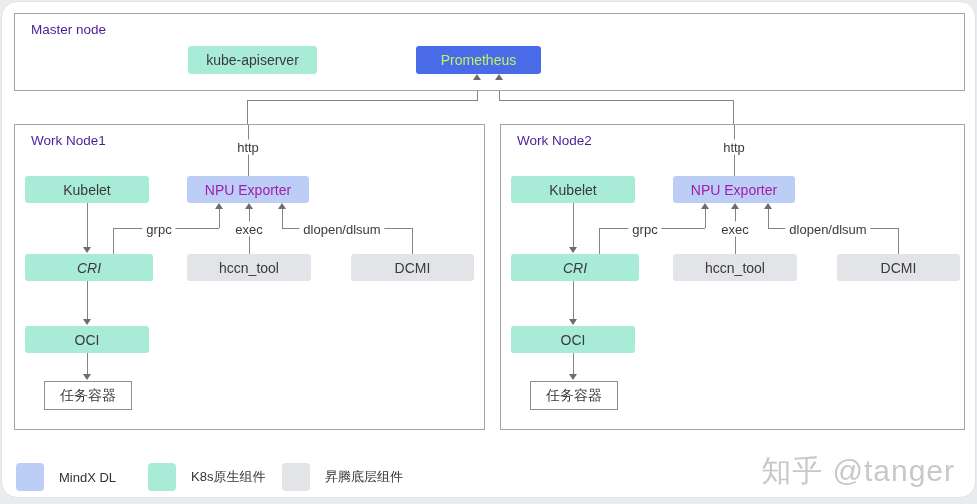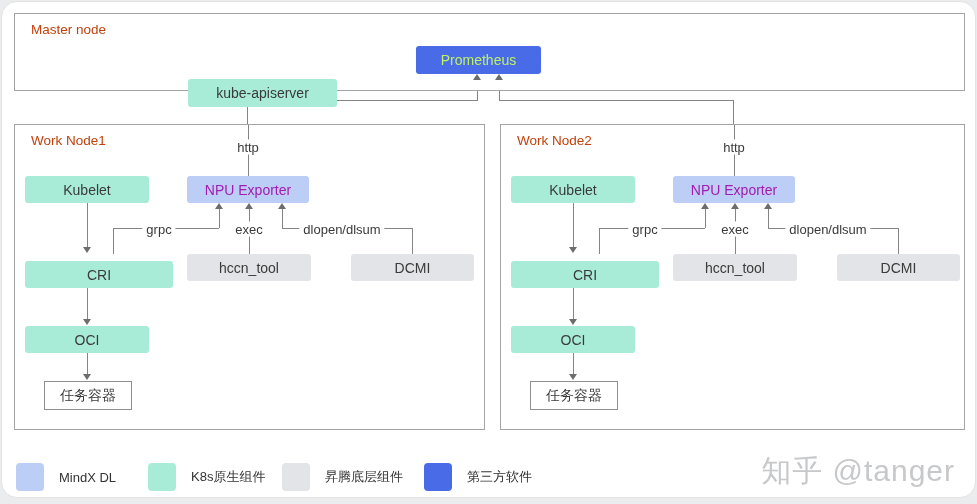--- a/index.html
+++ b/index.html
@@ -13,47 +13,47 @@
   .card{
     position:absolute;left:1px;top:1px;width:973px;height:495px;
     background:#ffffff;border:1px solid #e3e3e3;border-radius:16px;
   }
   
   .group{
     position:absolute;border:1px solid #a4a4a4;background:#ffffff;z-index:2;
   }
   .group-title{
     position:absolute;left:16px;top:8px;
-    font-size:13.5px;color:#c2410c;z-index:5;
+    font-size:13.5px;color:#4c1d95;z-index:5;
   }
   #master-node{left:14px;top:13px;width:949px;height:76px;}
   #work-node-1{left:14px;top:124px;width:469px;height:304px;}
   #work-node-2{left:500px;top:124px;width:463px;height:304px;}
 
   
   .box{
     position:absolute;height:28px;border-radius:3px;
     display:flex;align-items:center;justify-content:center;
     font-size:14px;color:#3a3a3a;z-index:4;white-space:nowrap;
   }
   .mint{background:#a8ecd8;}
   .peri{background:#bccdf6;color:#a21caf;}
   .grayb{background:#e2e4e7;}
   .blueb{background:#4a6be8;color:#bef264;}
   .whiteb{background:#ffffff;border:1px solid #8f8f8f;border-radius:0;}
 
   
   .m-etc{left:9px;top:32px;width:126px;}
-  .m-kube{left:173px;top:32px;width:149px;margin-top:33px;}
+  .m-kube{left:173px;top:32px;width:129px;}
   .m-prom{left:401px;top:32px;width:125px;}
 
   
   .wn-kubelet{left:10px;top:51px;width:124px;height:27px;}
   .wn-npu{left:172px;top:51px;width:122px;height:27px;}
-  .wn-cri{left:10px;top:136px;width:148px;height:27px;}
+  .wn-cri{left:10px;top:129px;width:128px;height:27px;font-style:italic;}
   .wn-hccn{left:172px;top:129px;width:124px;height:27px;}
   .wn-dcmi{left:336px;top:129px;width:123px;height:27px;}
   .wn-oci{left:10px;top:201px;width:124px;height:27px;}
   .wn-task{left:29px;top:256px;width:86px;height:27px;}
 
   
   .hline{position:absolute;height:1px;background:#848484;z-index:1;}
   .vline{position:absolute;width:1px;background:#848484;z-index:1;}
   .ar{position:absolute;width:0;height:0;z-index:3;}
   .ar.up{border-left:4px solid transparent;border-right:4px solid transparent;border-bottom:6px solid #6d6d6d;}
@@ -186,19 +186,15 @@
     <span class="legend-label">MindX DL</span>
   </div>
   <div class="legend-item" id="legend-2">
     <span class="swatch" style="background: rgb(168, 236, 216);"></span>
     <span class="legend-label">K8s原生组件</span>
   </div>
   <div class="legend-item" id="legend-3">
     <span class="swatch" style="background: rgb(226, 228, 231);"></span>
     <span class="legend-label">昇腾底层组件</span>
   </div>
-  <div class="legend-item" id="legend-4">
-    <span class="swatch" style="background: rgb(74, 107, 232);"></span>
-    <span class="legend-label">第三方软件</span>
-  </div>
 
   <div class="watermark">知乎 @tanger</div>
 </div>
 
 </body></html>

